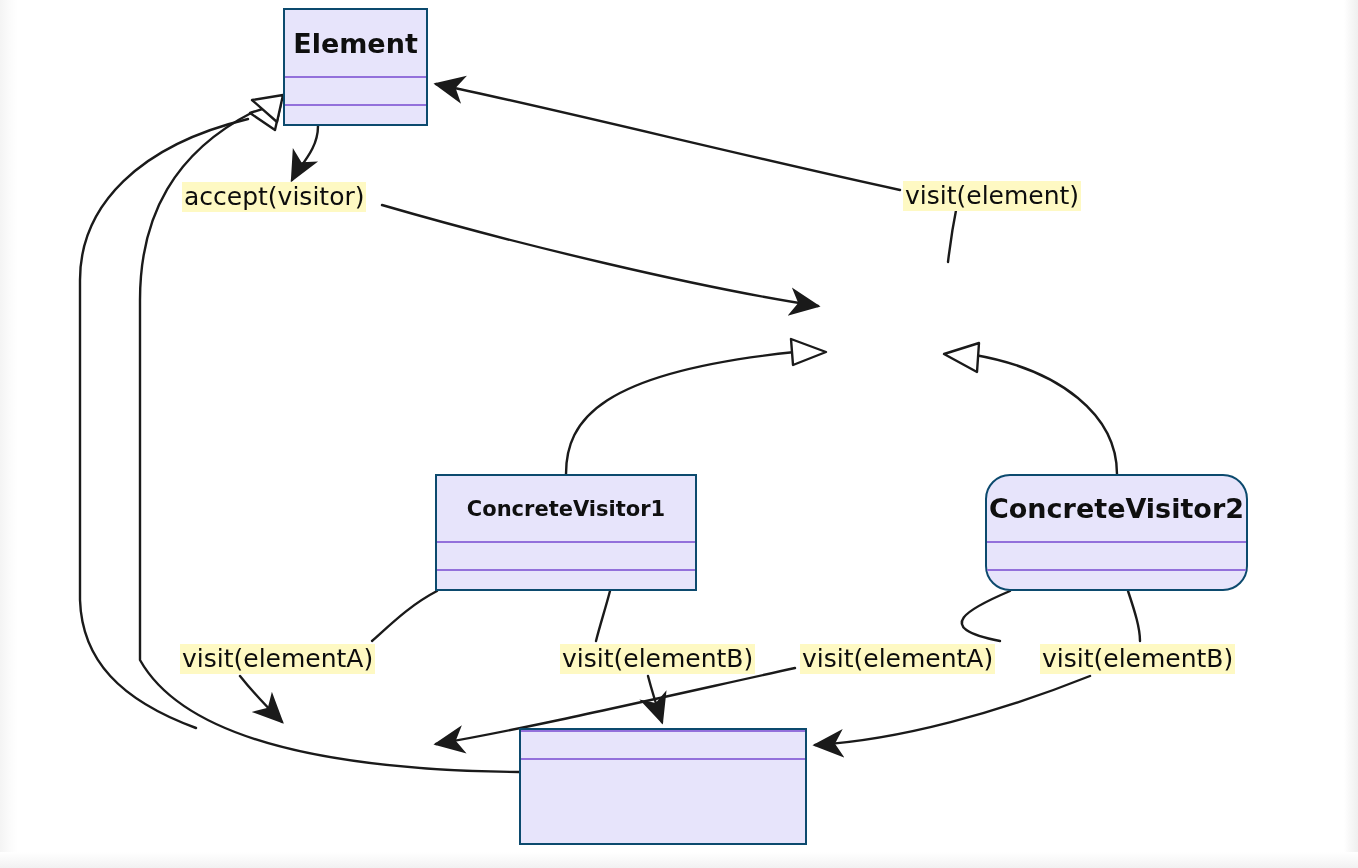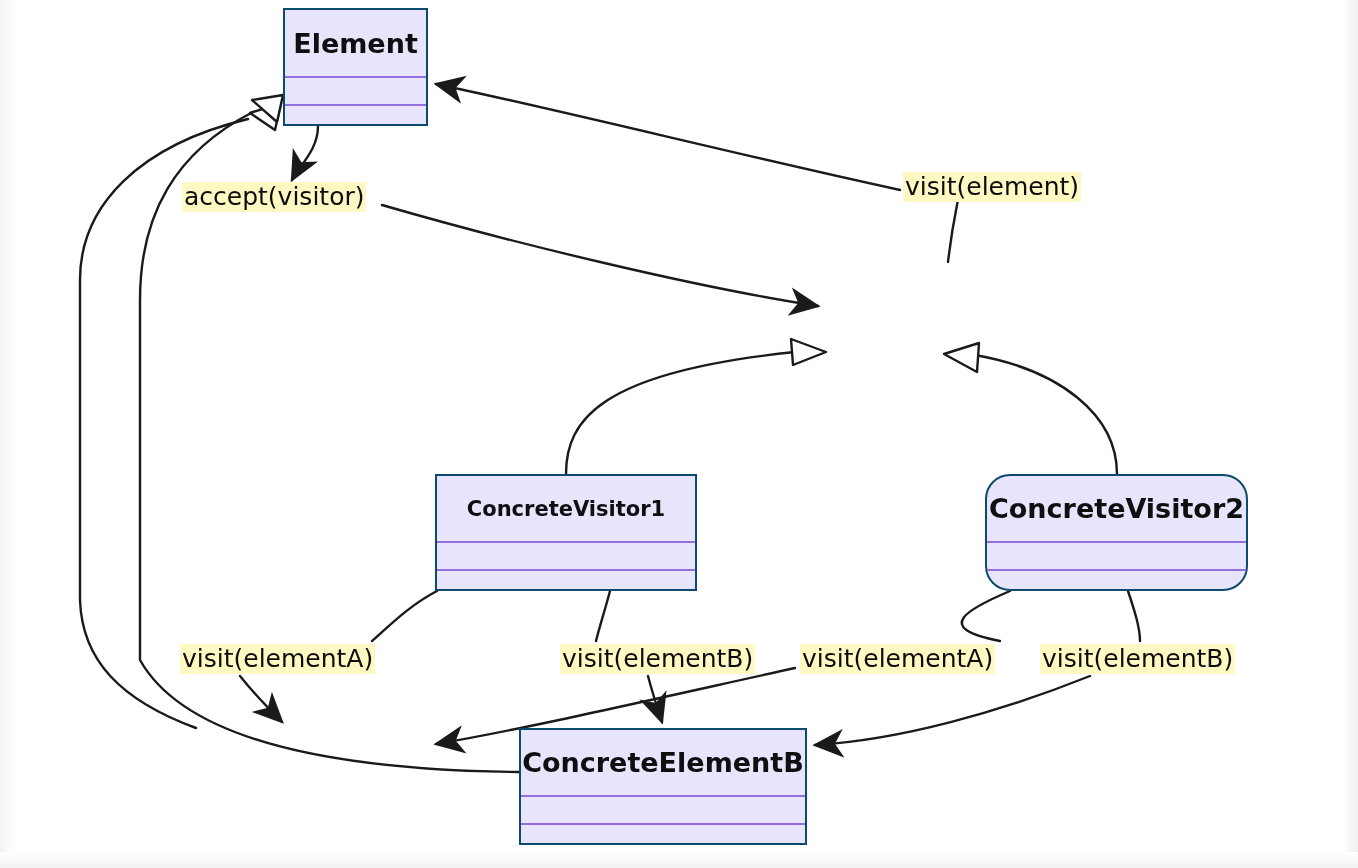--- a/index.html
+++ b/index.html
@@ -137,25 +137,24 @@
   </div>
 
   <div class="uml-class" style="left:985px; top:474px; width:263px; height:117px;border-radius:25px;">
     <div class="uml-title" style="height:65px; font-size:27px;">ConcreteVisitor2</div>
     <div class="uml-attrs" style="height:26px;"></div>
     <div class="uml-ops" style="height:22px;"></div>
   </div>
 
 
   <div class="uml-class" style="left:519px; top:728px; width:288px; height:117px;">
-    <div class="uml-title" style="height:65px; font-size:27px;">ConcreteElementB</div>
     <div class="uml-attrs" style="height:26px;"></div>
     <div class="uml-ops" style="height:22px;"></div>
   </div>
 
   <div class="edge-label" style="left:182px; top:182px;">accept(visitor)</div>
-  <div class="edge-label" style="left:903px; top:172px;">visit(element)</div>
+  <div class="edge-label" style="left:903px; top:181px;">visit(element)</div>
   <div class="edge-label" style="left:180px; top:644px;">visit(elementA)</div>
   <div class="edge-label" style="left:560px; top:644px;">visit(elementB)</div>
   <div class="edge-label" style="left:800px; top:644px;">visit(elementA)</div>
   <div class="edge-label" style="left:1040px; top:644px;">visit(elementB)</div>
 
 </div>
 
 </body></html>

